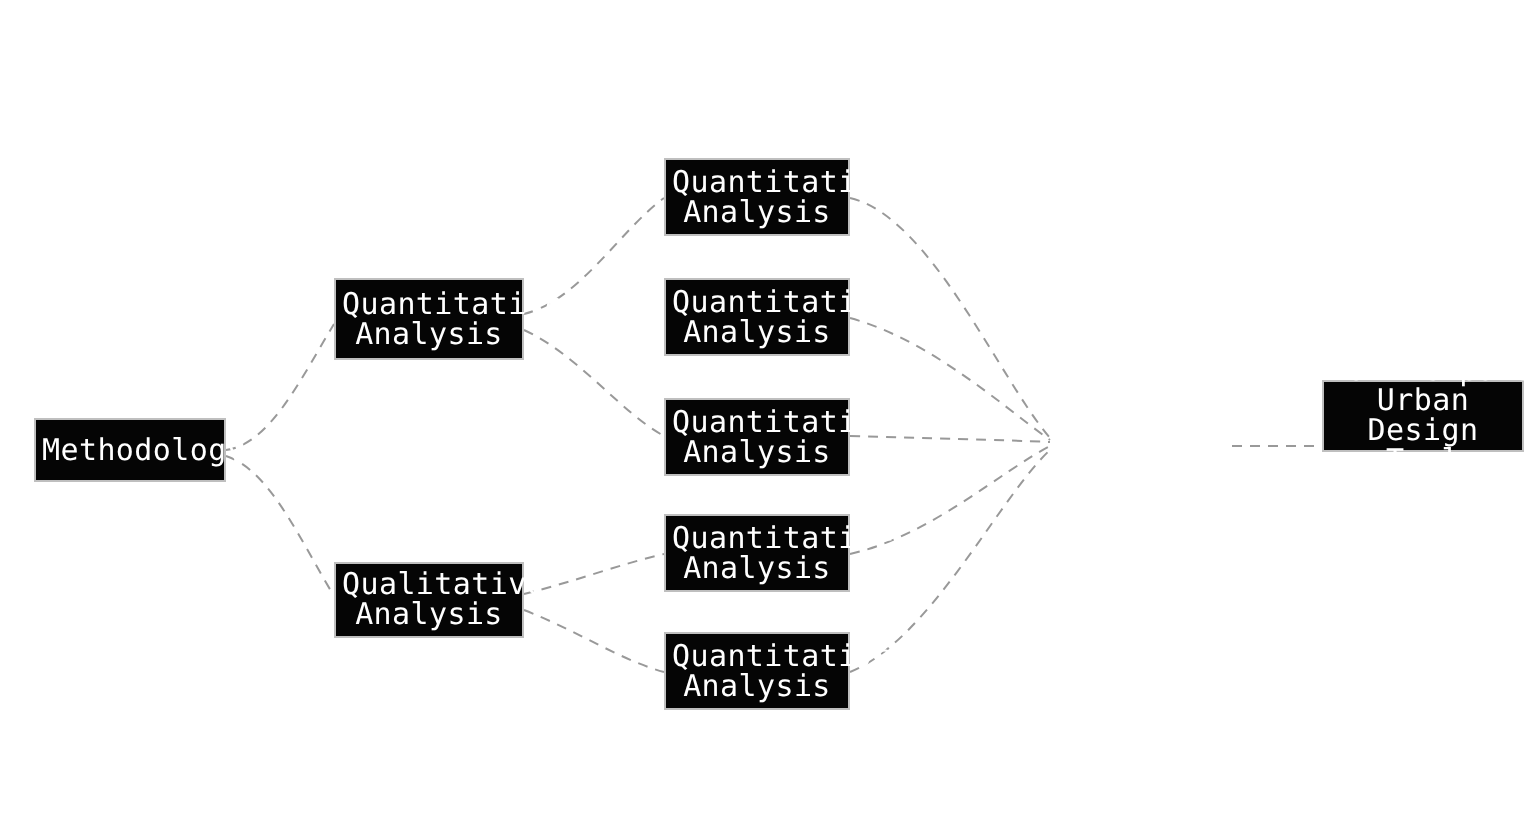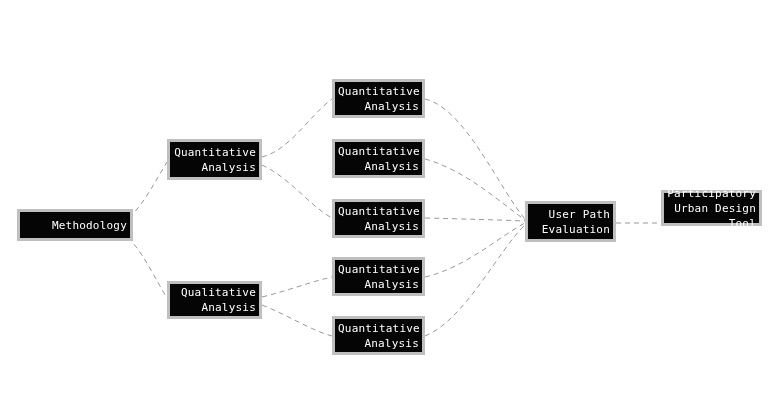--- a/index.html
+++ b/index.html
@@ -25,28 +25,28 @@
     position: absolute;
     left: 0;
     top: 0;
     width: 768px;
     height: 419px;
   }
   .node {
     position: absolute;
     background: #050505;
     color: #ffffff;
-    border: 3px solid #c4b5fd;
+    border: 1px solid #c4b5fd;
     box-sizing: border-box;
     display: flex;
     flex-direction: column;
     align-items: center;
     justify-content: center;
-    text-align: right;
-    font-size: 11px;
+    text-align: center;
+    font-size: 15px;
     line-height: 15px;
     letter-spacing: 0.2px;
     white-space: pre-line;
     z-index: 2;
   }
   .node-label {
     display: block;
     width: 100%;
     padding: 0 3px;
     box-sizing: border-box;
@@ -63,32 +63,30 @@
       <path d="M262,165 C290,178 310,206 332,218" fill="none" stroke="#999999" stroke-width="1" stroke-dasharray="5,4"></path>
       <path d="M262,297 C290,290 310,282 332,277" fill="none" stroke="#999999" stroke-width="1" stroke-dasharray="5,4"></path>
       <path d="M262,305 C290,316 310,330 332,336" fill="none" stroke="#999999" stroke-width="1" stroke-dasharray="5,4"></path>
       <path d="M425,99 C465,108 500,190 525,219" fill="none" stroke="#999999" stroke-width="1" stroke-dasharray="5,4"></path>
       <path d="M425,159 C465,170 500,202 525,220" fill="none" stroke="#999999" stroke-width="1" stroke-dasharray="5,4"></path>
       <path d="M425,218 C465,219 500,220 525,221" fill="none" stroke="#999999" stroke-width="1" stroke-dasharray="5,4"></path>
       <path d="M425,277 C465,268 500,236 525,223" fill="none" stroke="#999999" stroke-width="1" stroke-dasharray="5,4"></path>
       <path d="M425,336 C465,320 500,248 525,225" fill="none" stroke="#999999" stroke-width="1" stroke-dasharray="5,4"></path>
       <path d="M616,223 L661,223" fill="none" stroke="#999999" stroke-width="1" stroke-dasharray="5,4"></path>
     </svg>
-<div class="node" style="left: 17px; top: 209px; width: 116px; height: 32px; background: rgb(5, 5, 5); color: rgb(255, 255, 255); border-color: rgb(191, 191, 191);"><span class="node-label">Methodology</span></div>
+<div class="node" style="left: 17px; top: 209px; width: 96px; height: 32px; background: rgb(5, 5, 5); color: rgb(255, 255, 255); border-color: rgb(191, 191, 191);"><span class="node-label">Methodology</span></div>
     <div class="node" style="left: 167px; top: 139px; width: 95px; height: 41px; background: rgb(5, 5, 5); color: rgb(255, 255, 255); border-color: rgb(191, 191, 191);"><span class="node-label">Quantitative
 Analysis</span></div>
     <div class="node" style="left: 167px; top: 281px; width: 95px; height: 38px; background: rgb(5, 5, 5); color: rgb(255, 255, 255); border-color: rgb(191, 191, 191);"><span class="node-label">Qualitative
 Analysis</span></div>
     <div class="node" style="left: 332px; top: 79px; width: 93px; height: 39px; background: rgb(5, 5, 5); color: rgb(255, 255, 255); border-color: rgb(191, 191, 191);"><span class="node-label">Quantitative
 Analysis</span></div>
     <div class="node" style="left: 332px; top: 139px; width: 93px; height: 39px; background: rgb(5, 5, 5); color: rgb(255, 255, 255); border-color: rgb(191, 191, 191);"><span class="node-label">Quantitative
 Analysis</span></div>
     <div class="node" style="left: 332px; top: 199px; width: 93px; height: 39px; background: rgb(5, 5, 5); color: rgb(255, 255, 255); border-color: rgb(191, 191, 191);"><span class="node-label">Quantitative
 Analysis</span></div>
     <div class="node" style="left: 332px; top: 257px; width: 93px; height: 39px; background: rgb(5, 5, 5); color: rgb(255, 255, 255); border-color: rgb(191, 191, 191);"><span class="node-label">Quantitative
 Analysis</span></div>
     <div class="node" style="left: 332px; top: 316px; width: 93px; height: 39px; background: rgb(5, 5, 5); color: rgb(255, 255, 255); border-color: rgb(191, 191, 191);"><span class="node-label">Quantitative
 Analysis</span></div>
-    <div class="node" style="left: 525px; top: 201px; width: 91px; height: 41px; background: rgb(5, 5, 5); color: rgb(255, 255, 255); border-color: rgb(191, 191, 191);"><span class="node-label">User Path
-Evaluation</span></div>
     <div class="node" style="left: 661px; top: 190px; width: 101px; height: 36px; background: rgb(5, 5, 5); color: rgb(255, 255, 255); border-color: rgb(191, 191, 191);"><span class="node-label">Participatory
 Urban Design Tool</span></div>
   </div>
 
 </body></html>

